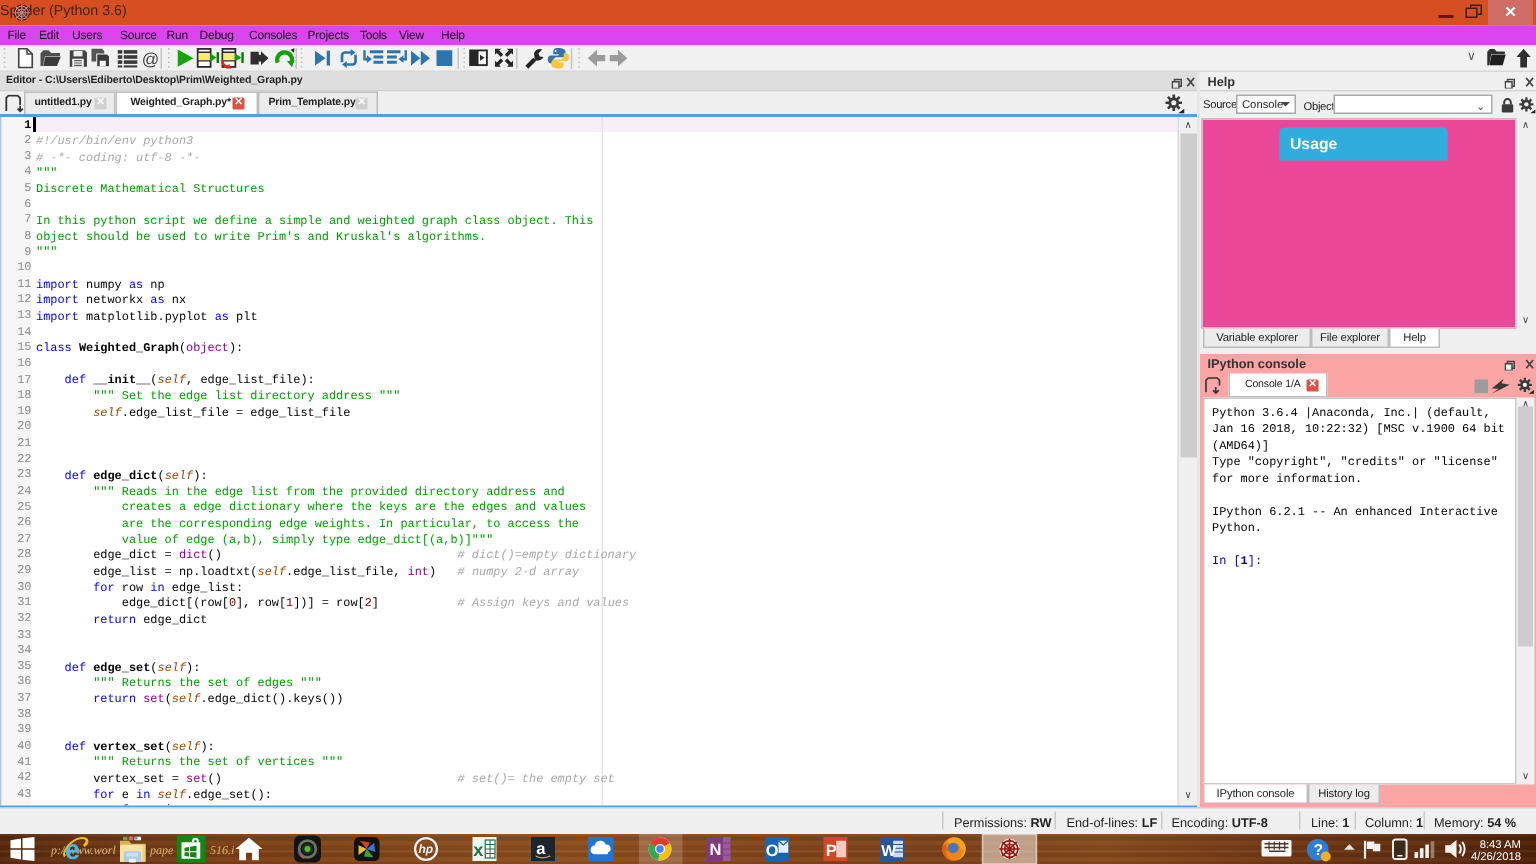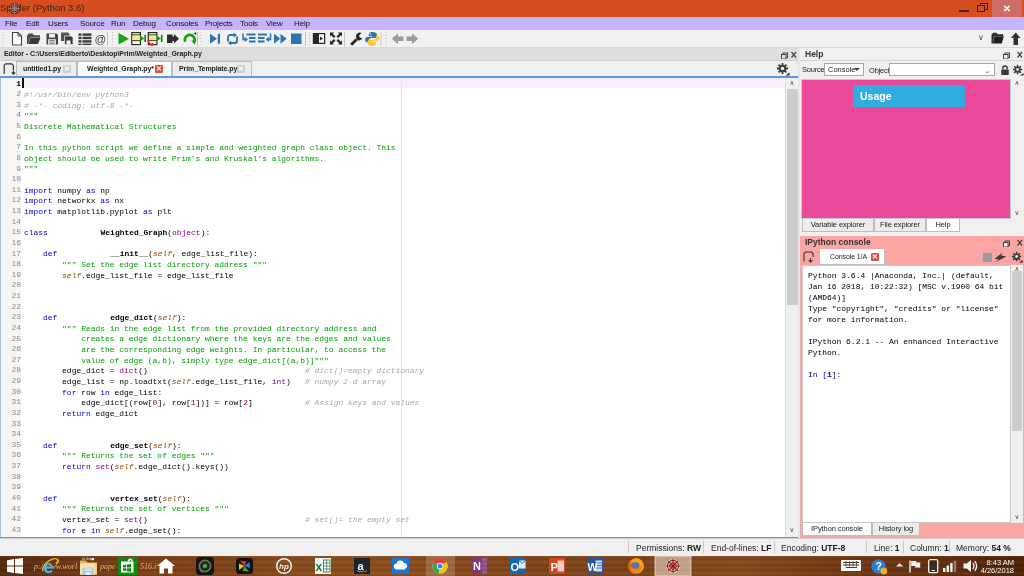--- a/index.html
+++ b/index.html
@@ -13,21 +13,21 @@
 #titletext { left:0; top:2px; width:892px; text-align:left; font-size:9.5px; color:#42230f; }
 .winbtn { top:0; height:17px; }
 #btnclose { left:992px; width:30px; background:#ce6c66; }
 #minglyph { left:959px; top:10px; width:10px; height:2px; background:#4a2410; }
 #maxglyph { left:977px; top:5px; width:8px; height:7px; border:1.5px solid #3c1e0c; background:#d74e20; }
 #maxglyph2 { left:980px; top:3px; width:8px; height:7px; border:1.5px solid #3c1e0c; }
 #closeglyph { left:1001px; top:3px; width:12px; height:11px; color:#fff; font-size:10px; font-weight:bold; text-align:center; line-height:11px; }
 #spylogo { left:8px; top:2px; }
 
 
-#menubar { left:0; top:17px; width:1024px; height:13px; background:#c4b5fd; }
+#menubar { left:0; top:17px; width:1024px; height:13px; background:#d946ef; }
 #menubar span { position:absolute; top:2px; font-size:8px; letter-spacing:-0.15px; color:#111; }
 
 
 #toolbar { left:0; top:30px; width:1024px; height:18px; background:#f1f1f1; border-bottom:1px solid #d9d9d9; }
 #addrbox { left:421px; top:0px; width:568px; height:16px; background:#fff; border:1px solid #b4b4b4; font-size:8.5px; color:#222; line-height:14px; padding-left:4px; }
 #addrcaret { left:977px; top:3px; width:8px; height:8px; color:#555; font-size:8px; line-height:8px; text-align:center; }
 
 
 #edheader { left:0; top:48px; width:798px; height:13px; background:#dedede; border-bottom:1px solid #cfcfcf; }
 #edheader .t { position:absolute; left:4px; top:2px; font-size:7px; letter-spacing:-0.05px; font-weight:bold; color:#222; }
@@ -46,21 +46,21 @@
 #gutter pre { text-align:right; color:#8a8a8a; padding-top:0.5px; }
 #gutter pre b { color:#000; }
 #code { position:absolute; left:23px; top:0; width:762px; height:459px; }
 #code pre { color:#000; padding-top:12px; }
 .k { color:#0000e0; }
 .s { color:#00a000; }
 .c { color:#a8a8a8; font-style:italic; }
 .i { color:#924900; font-style:italic; }
 .m { color:#900090; }
 .n { color:#800000; }
-.d { font-weight:bold; color:#000;margin-left:48px; }
+.d { font-weight:bold; color:#000; }
 #edbottom { left:0; top:537px; width:798px; height:1px; background:#5a9ae0; }
 
 
 #edscroll { left:785px; top:78px; width:13px; height:459px; background:#f0f0f0; border-left:1px solid #dcdcdc; }
 .sbthumb { position:absolute; background:#cdcdcd; }
 .sbarrow { position:absolute; font-size:6.5px; color:#444; width:12px; text-align:center; font-family:"Liberation Sans";  }
 
 
 #rdiv { left:798px; top:48px; width:2px; height:490px; background:#e8e8e8; }
 #helppane { left:800px; top:48px; width:224px; height:185px; background:#f0f0f0; }

